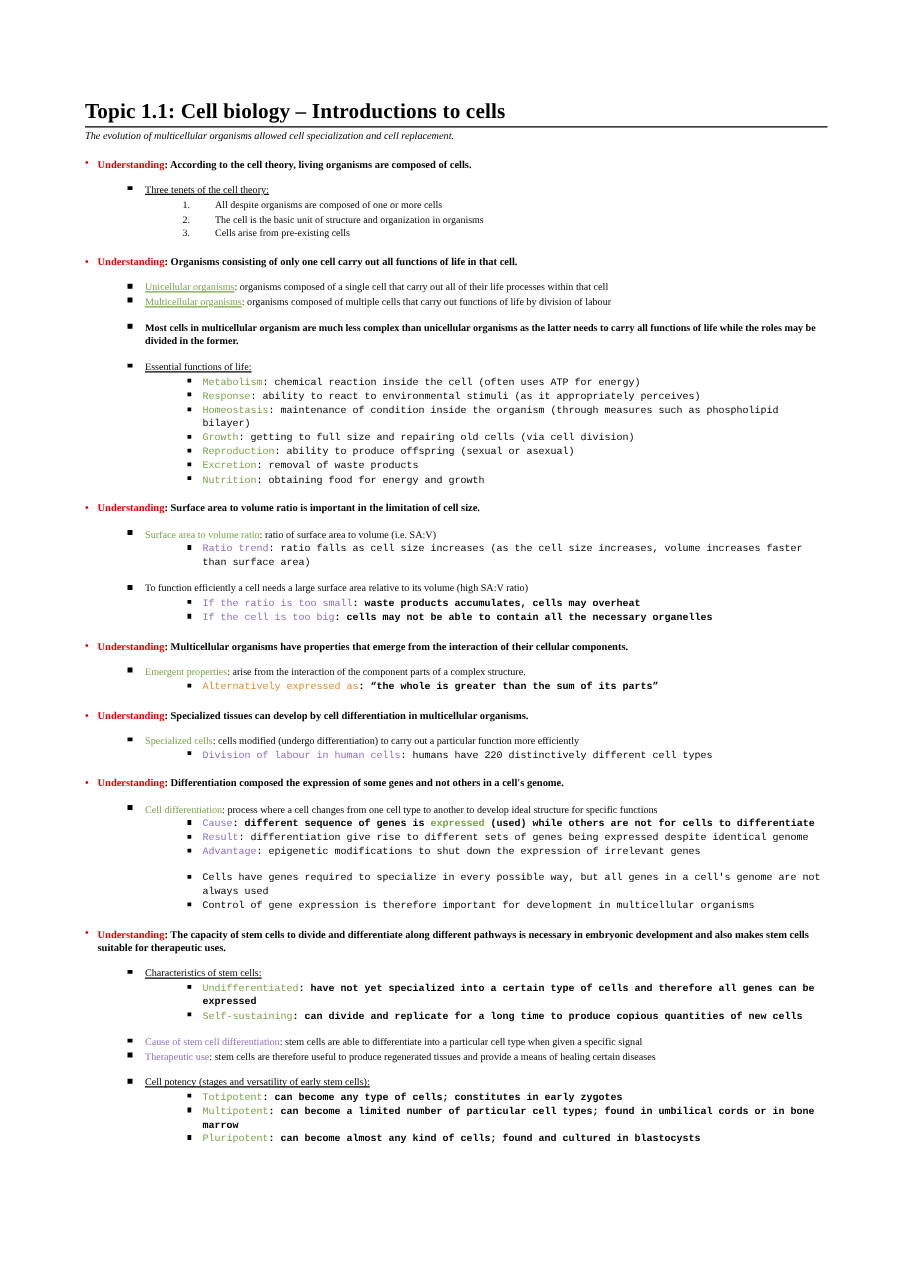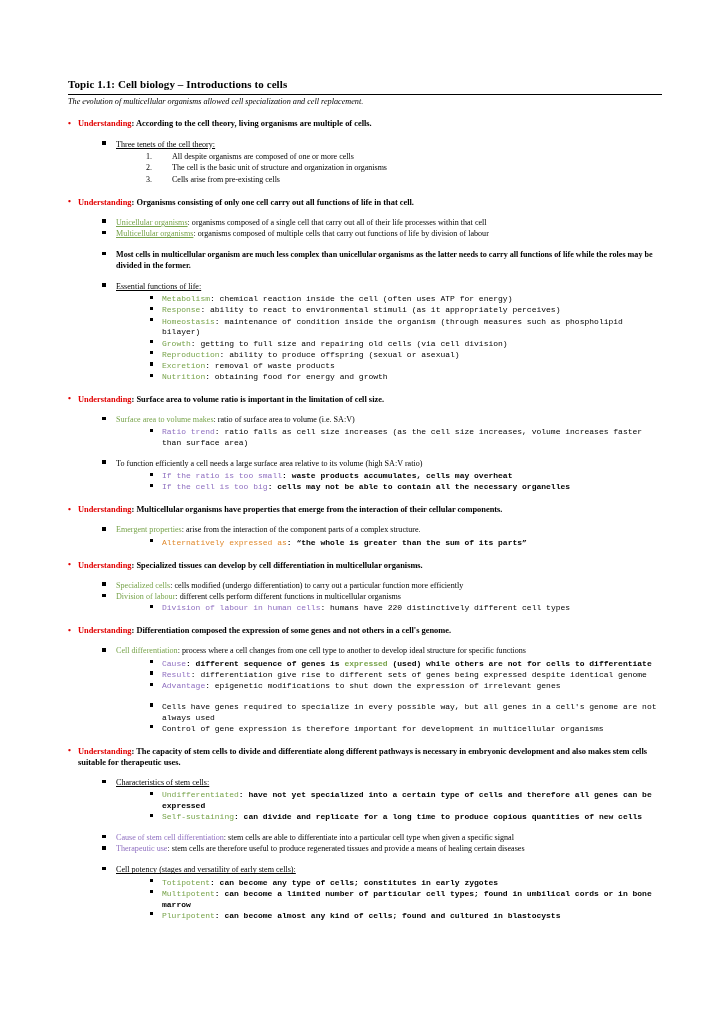--- a/index.html
+++ b/index.html
@@ -18,21 +18,21 @@
     position: relative;
     width: 724px;
     height: 1024px;
     box-sizing: border-box;
     padding: 78px 62px 0 68px;
     background: #ffffff;
   }
 
   
   .doc-title {
-    font-size: 11px;
+    font-size: 17px;
     font-weight: bold;
     letter-spacing: 0.1px;
     line-height: 1.25;
     margin: 0 0 1px 0;
     padding: 0 0 2px 0;
     border-bottom: 1.1px solid #000;
     color: #000;
   }
   .doc-subtitle {
     font-size: 8.2px;
@@ -133,21 +133,21 @@
 </style>
 </head>
 <body>
 
 <div class="page">
 
   <div class="doc-title">Topic 1.1: Cell biology – Introductions to cells</div>
   <div class="doc-subtitle">The evolution of multicellular organisms allowed cell specialization and cell replacement.</div>
 
   <div class="row lvl1">
-    <span class="bullet">•</span><span class="kw">Understanding</span><span>: </span><span>According to the cell theory, living organisms are multiple of cells.</span>
+    <span class="bullet">•</span><span class="kw">Understanding</span><span>: </span><span>According to the cell theory, living organisms are composed of cells.</span>
   </div>
 
   <div class="row lvl2 gap">
     <span class="bullet"></span><span class="u">Three tenets of the cell theory:</span>
   </div>
   <div class="row num3">
     <span class="bullet">1.</span><span>All despite organisms are composed of one or more cells</span>
   </div>
   <div class="row num3">
     <span class="bullet">2.</span><span>The cell is the basic unit of structure and organization in organisms</span>
@@ -194,21 +194,21 @@
   </div>
   <div class="row lvl3">
     <span class="bullet"></span><span class="green">Nutrition</span><span>: obtaining food for energy and growth</span>
   </div>
 
   <div class="row lvl1">
     <span class="bullet">•</span><span class="kw">Understanding</span><span>: </span><span>Surface area to volume ratio is important in the limitation of cell size.</span>
   </div>
 
   <div class="row lvl2 gap">
-    <span class="bullet"></span><span class="green">Surface area to volume makes</span><span>: ratio of surface area to volume (i.e. SA:V)</span>
+    <span class="bullet"></span><span class="green">Surface area to volume ratio</span><span>: ratio of surface area to volume (i.e. SA:V)</span>
   </div>
   <div class="row lvl3 first">
     <span class="bullet"></span><span class="purple">Ratio trend</span><span>: ratio falls as cell size increases (as the cell size increases, volume increases faster than surface area)</span>
   </div>
 
   <div class="row lvl2 gap">
     <span class="bullet"></span><span>To function efficiently a cell needs a large surface area relative to its volume (high SA:V ratio)</span>
   </div>
   <div class="row lvl3 first">
     <span class="bullet"></span><span class="purple">If the ratio is too small</span><span class="b">: waste products accumulates, cells may overheat</span>
@@ -227,23 +227,20 @@
   <div class="row lvl3 first">
     <span class="bullet"></span><span class="orange">Alternatively expressed as</span><span class="b">: “the whole is greater than the sum of its parts”</span>
   </div>
 
   <div class="row lvl1">
     <span class="bullet">•</span><span class="kw">Understanding</span><span>: </span><span>Specialized tissues can develop by cell differentiation in multicellular organisms.</span>
   </div>
 
   <div class="row lvl2 gap">
     <span class="bullet"></span><span class="green">Specialized cells</span><span>: cells modified (undergo differentiation) to carry out a particular function more efficiently</span>
-  </div>
-  <div class="row lvl2 tight">
-    <span class="bullet"></span><span class="green">Division of labour</span><span>: different cells perform different functions in multicellular organisms</span>
   </div>
   <div class="row lvl3">
     <span class="bullet"></span><span class="purple">Division of labour in human cells</span><span>: humans have 220 distinctively different cell types</span>
   </div>
 
   <div class="row lvl1">
     <span class="bullet">•</span><span class="kw">Understanding</span><span>: </span><span>Differentiation composed the expression of some genes and not others in a cell's genome.</span>
   </div>
 
   <div class="row lvl2 gap">

